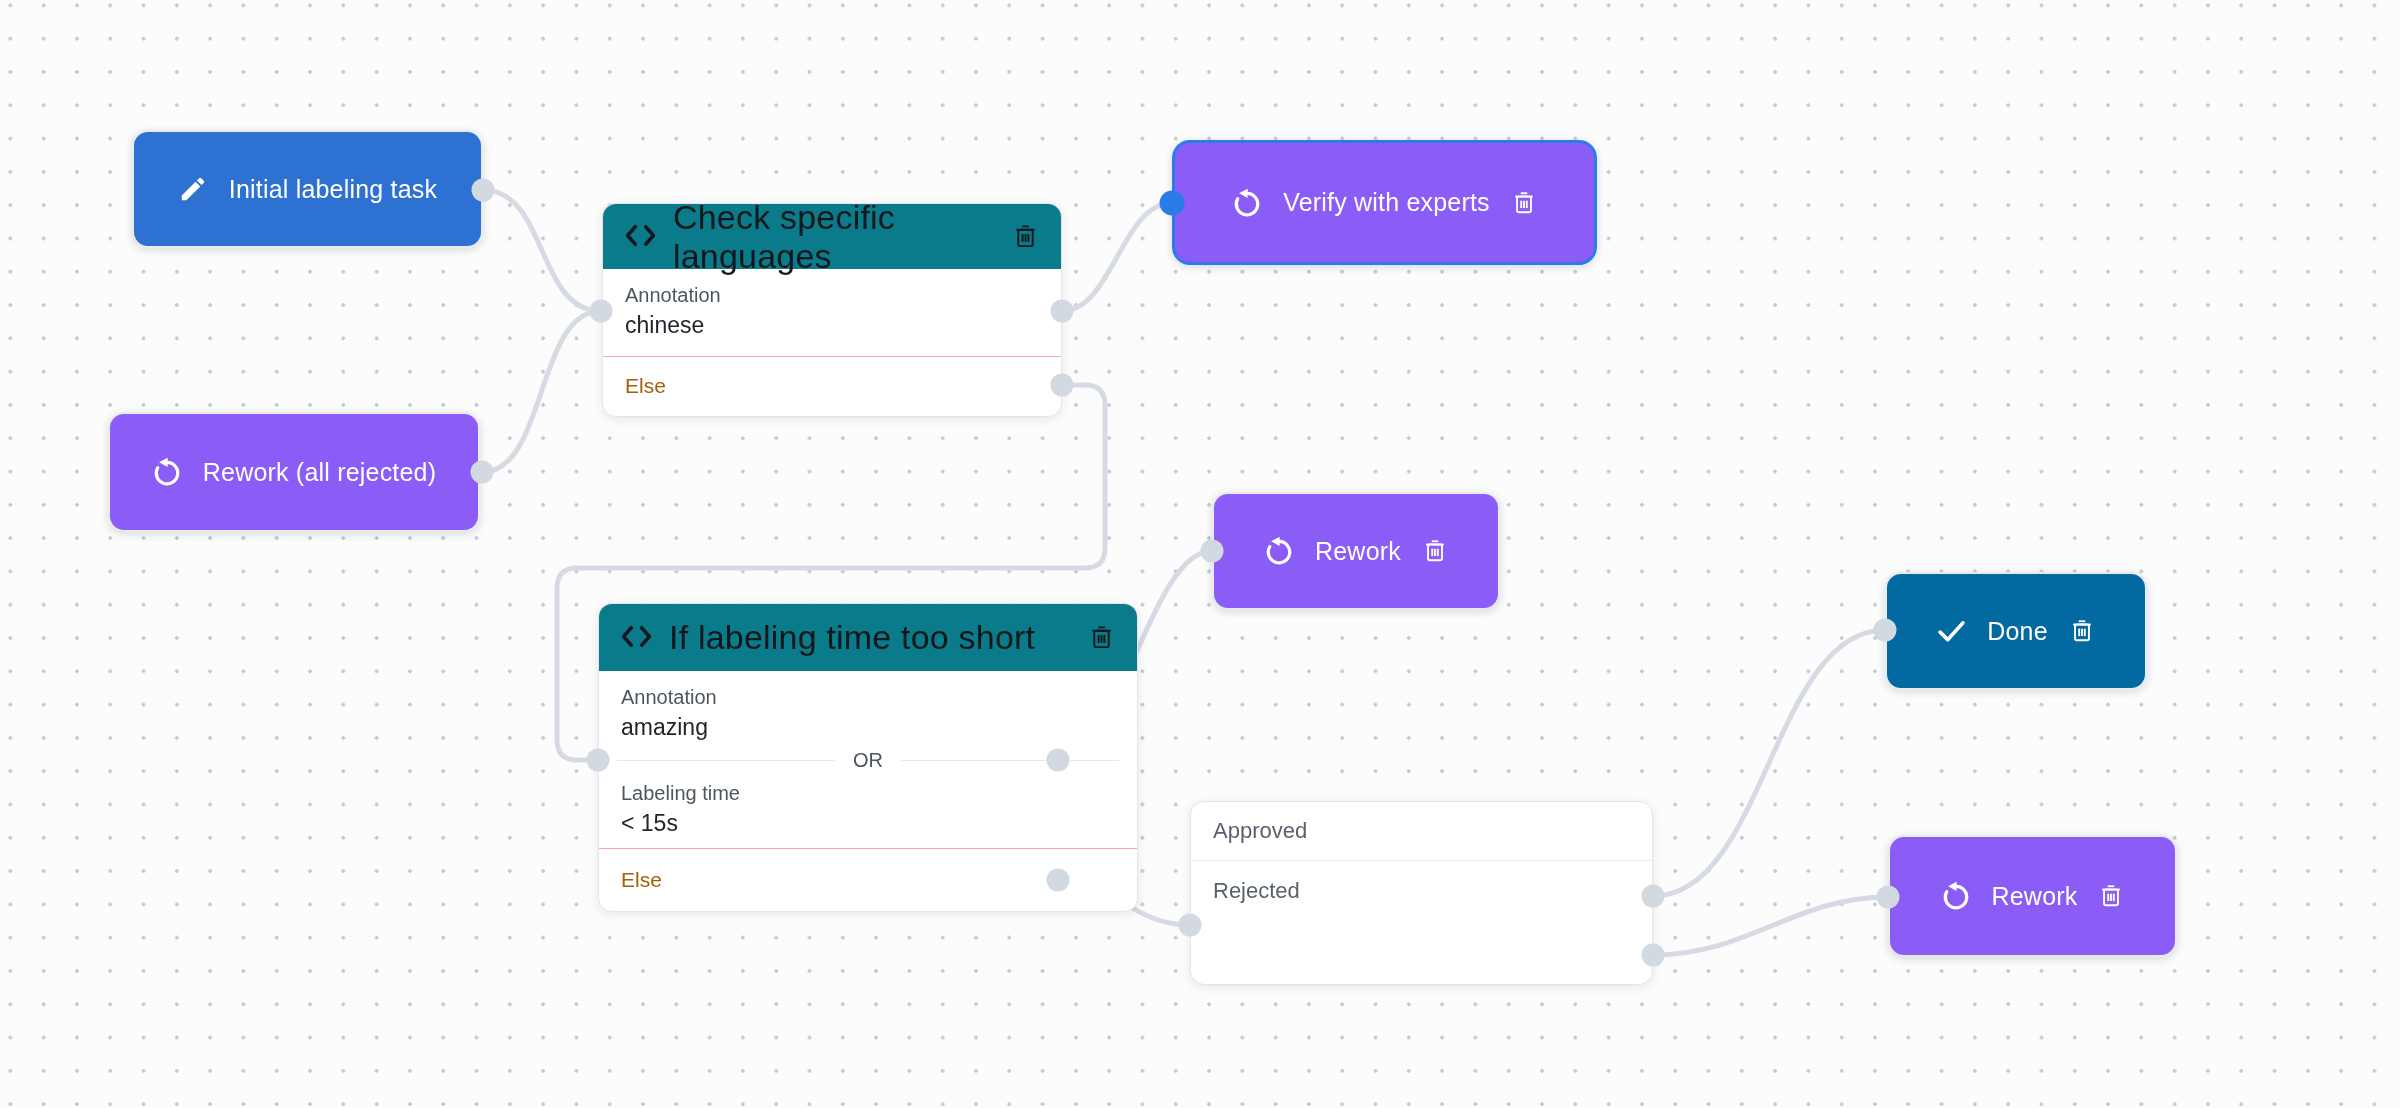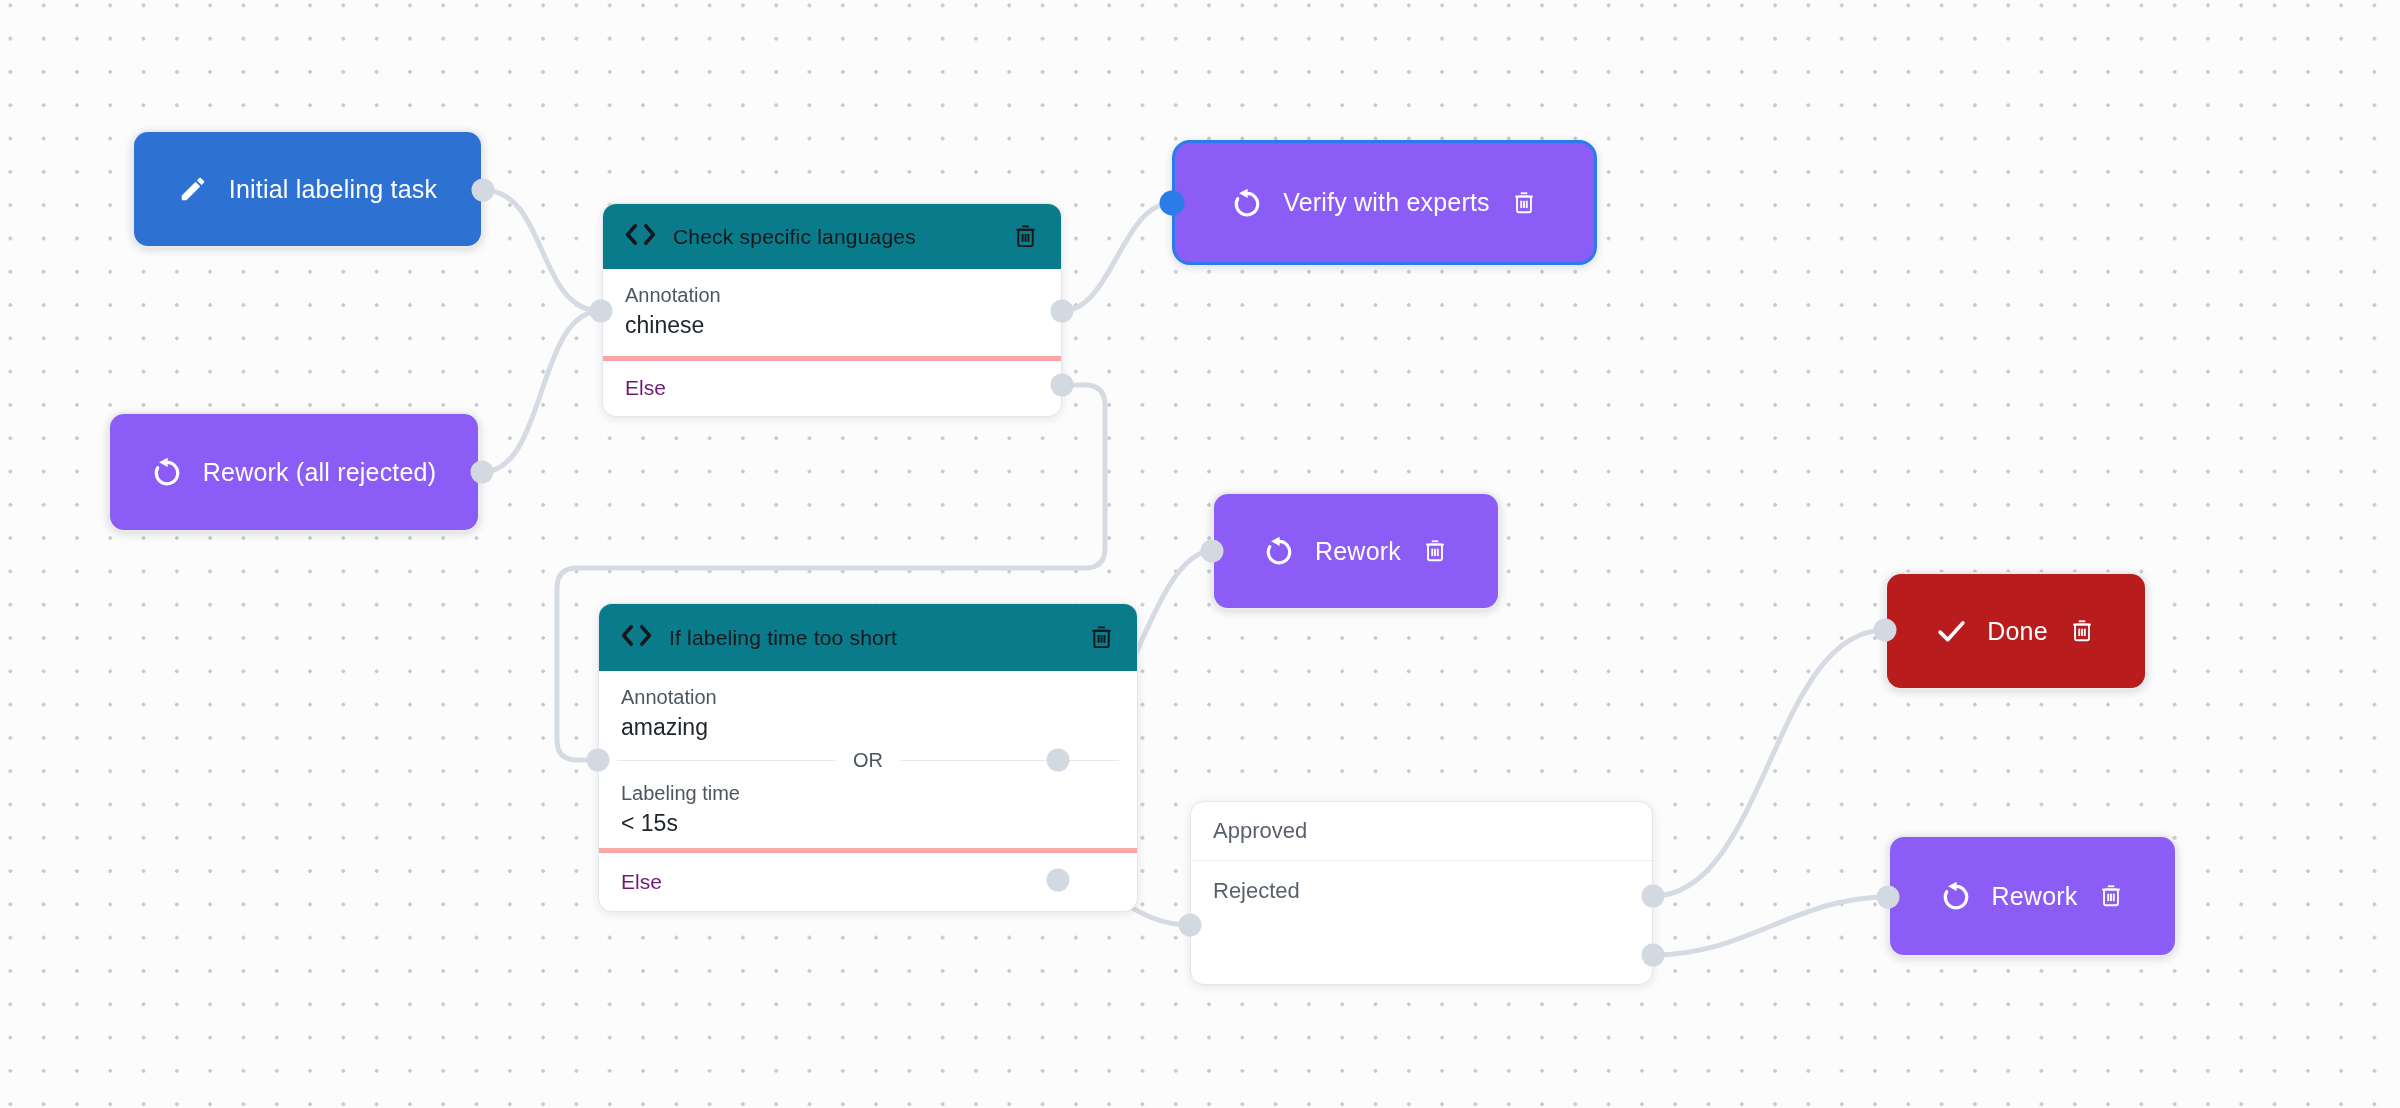--- a/index.html
+++ b/index.html
@@ -18,40 +18,40 @@
   .node{position:absolute;box-sizing:border-box;z-index:3;}
   .simple{
     display:flex;align-items:center;justify-content:center;gap:21px;
     border-radius:16px;color:#ffffff;font-size:25px;letter-spacing:.2px;
     border:2px solid #e9ebef;
     box-shadow:0 2px 8px rgba(20,30,45,.16);
   }
   .simple .ic{display:flex;align-items:center;}
   .blue{background:#2d72d2;}
   .red{background:#8b5cf6;}
-  .green{background:#b91c1c;}
+  .green{background:#0369a1;}
   .selected{border:3px solid #2b7ce9;border-radius:18px;}
   .trash{display:flex;align-items:center;cursor:pointer;}
   
   .card{
     background:#ffffff;border-radius:14px;border:1px solid #e3e7eb;
     box-shadow:0 2px 10px rgba(20,30,45,.10);
     display:flex;flex-direction:column;overflow:hidden;
   }
   .chead{
     display:flex;align-items:center;gap:17px;padding:0 22px;
-    font-size:21px;letter-spacing:.2px;flex:0 0 auto;
+    font-size:34px;letter-spacing:.2px;flex:0 0 auto;
   }
   .chead .spacer{flex:1;}
   .teal-h{background:#0a7b8a;color:#14181c;}
   .purple-h{background:#8b46e9;color:#ffffff;}
   .sec{padding:0 22px;display:flex;flex-direction:column;justify-content:center;box-sizing:border-box;}
   .lbl{font-size:20px;color:#4d565f;line-height:1.25;}
   .val{font-size:23px;color:#21262b;line-height:1.3;}
-  .else-row{display:flex;align-items:center;padding:0 22px;font-size:21px;color:#701a75;border-top:5px solid #fca5a5;box-sizing:border-box;}
+  .else-row{display:flex;align-items:center;padding:0 22px;font-size:21px;color:#a16207;border-top:1px solid #fca5a5;box-sizing:border-box;}
   .or-row{display:flex;align-items:center;gap:18px;padding:0 18px;box-sizing:border-box;}
   .or-row .ln{flex:1;height:1px;background:#e4e8ed;}
   .or-row .or-txt{font-size:20px;color:#4d565f;}
   .out-row{display:flex;align-items:center;padding:0 22px;font-size:22px;color:#59626c;box-sizing:border-box;}
   .bline{border-top:1px solid #e9edf1;}
   
   .dot{
     position:absolute;width:23px;height:23px;border-radius:50%;
     background:#d3d9e1;z-index:4;transform:translate(-50%,-50%);
   }

